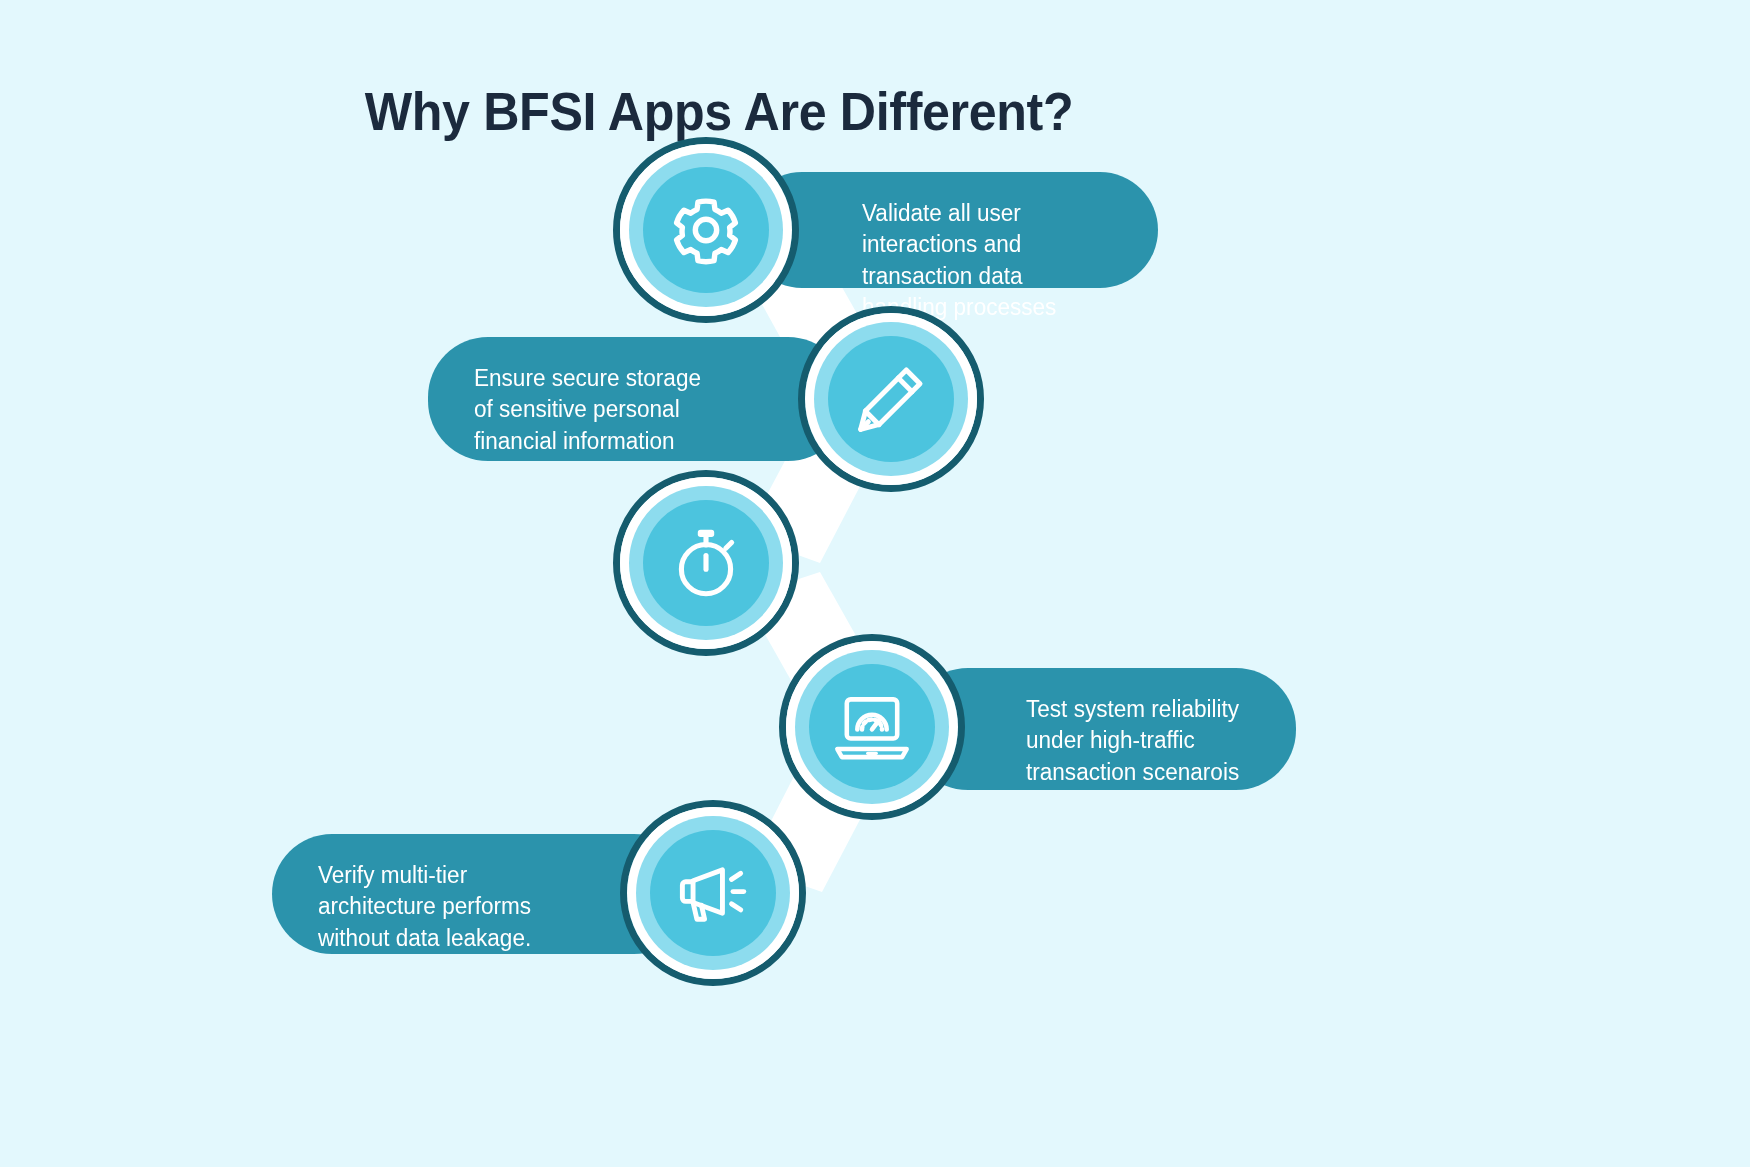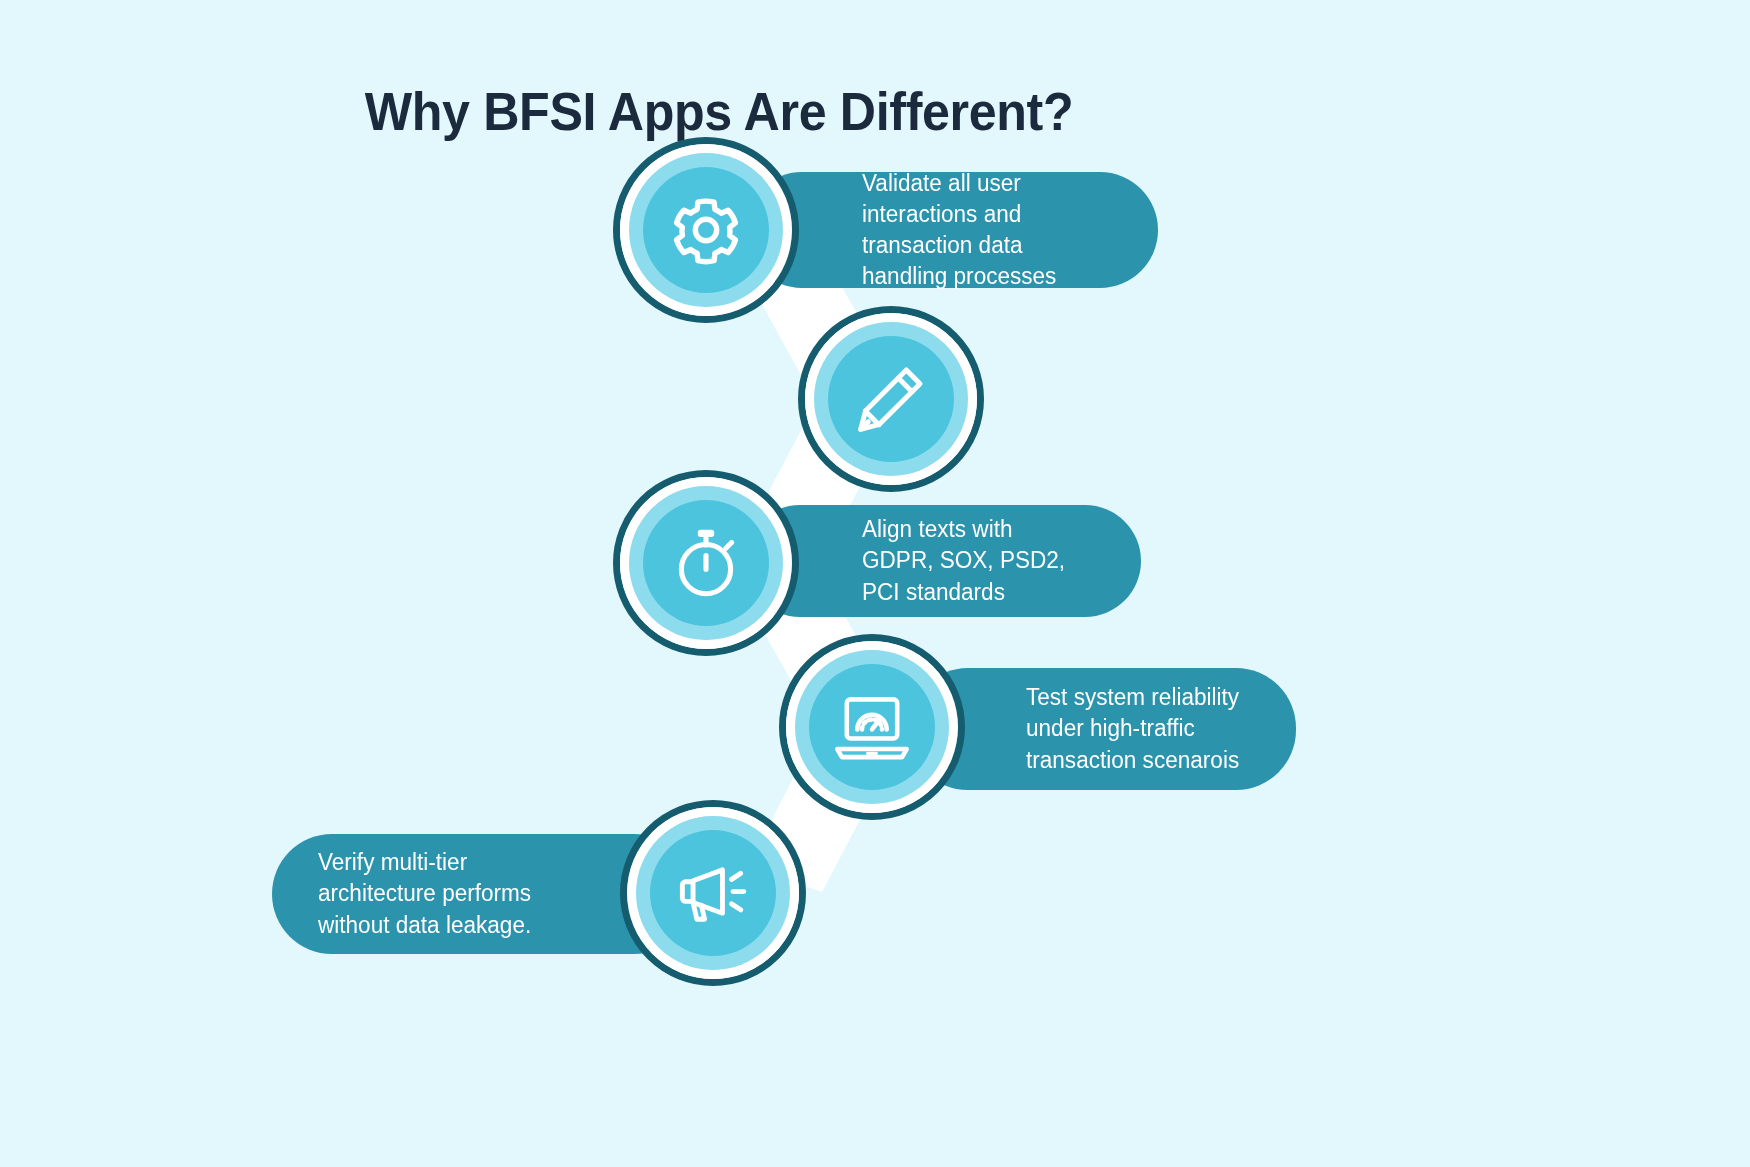--- a/index.html
+++ b/index.html
@@ -33,21 +33,21 @@
   
   .card{
     position:absolute;
     background:#2b93ac;
     border-radius:60px;
     color:#ffffff;
     font-size:23.5px;
     line-height:1.33;
     box-sizing:border-box;
     display:flex;
-    align-items:center;
+    align-items:flex-start;
     z-index:2;
   }
   .card .ctext{
     display:block;
     white-space:pre-line;
     transform:scaleX(0.96);
     transform-origin:left center;
   }
   .card.right{ padding:26px 46px 26px 118px; }
   .card.left { padding:26px 118px 26px 46px; }
@@ -97,24 +97,24 @@
 
     <path d="M 744 597 L 820 572 L 908 728 L 832 753 Z" fill="#ffffff"></path>
 
     <path d="M 832 702 L 908 728 L 822 892 L 748 866 Z" fill="#ffffff"></path>
   </svg>
 
   <div class="card right" style="left:744px; top:172px; width:414px; height:116px;">
     <span class="ctext">Validate all user interactions and transaction data handling processes</span>
   </div>
 
-
-  <div class="card right" style="left:744px; top:505px; width:397px; height:112px;">
-    <span class="ctext">Align texts with GDPR, SOX, PSD2, PCI standards</span>
-  </div>
+  <div class="card left" style="left:428px; top:337px; width:420px; height:124px;">
+    <span class="ctext">Ensure secure storage of sensitive personal financial information</span>
+  </div>
+
 
   <div class="card left" style="left:272px; top:834px; width:422px; height:120px;">
     <span class="ctext">Verify multi-tier architecture performs without data leakage.</span>
   </div>
 
   <div class="card right" style="left:908px; top:668px; width:388px; height:122px;">
     <span class="ctext">Test system reliability under high-traffic transaction scenarois</span>
   </div>
 
   <div class="node" style="left:613px; top:137px;">

